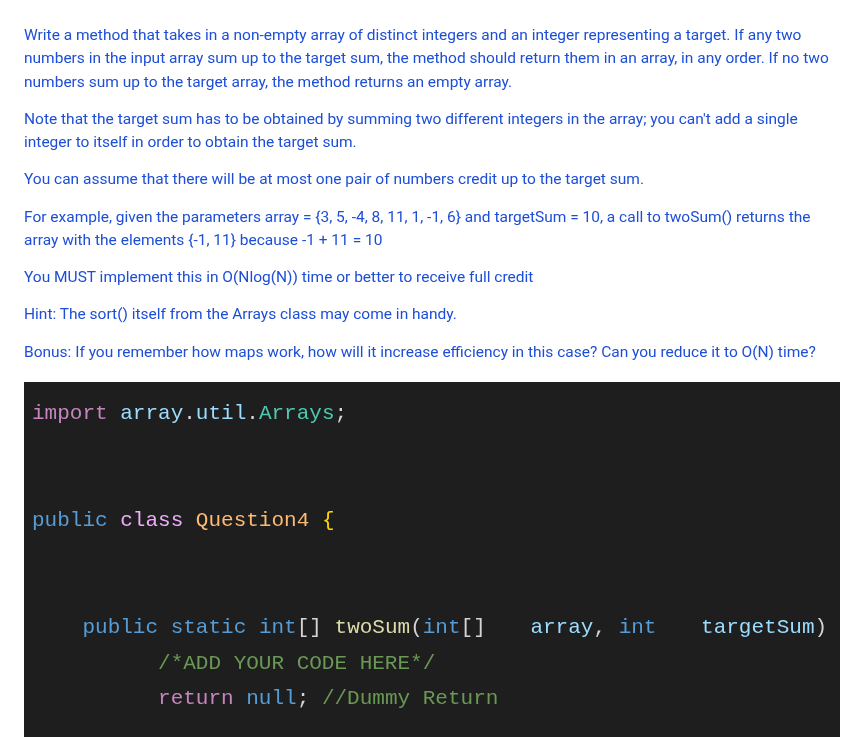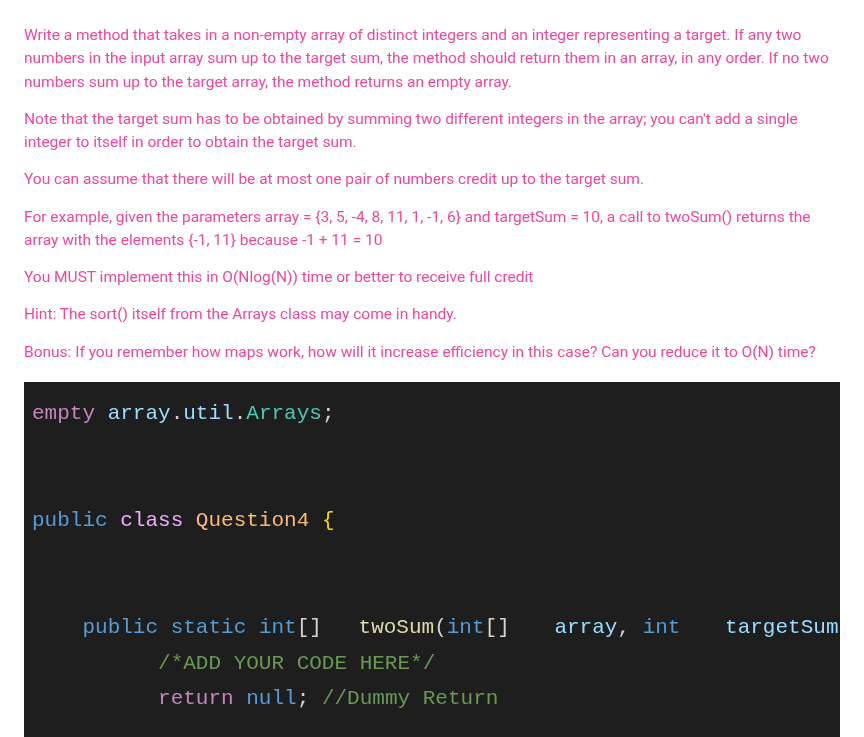--- a/index.html
+++ b/index.html
@@ -7,21 +7,21 @@
       padding: 0;
       box-sizing: border-box;
     }
     body {
       font-family: -apple-system, BlinkMacSystemFont, "Segoe UI", Roboto, Arial, sans-serif;
       background: #ffffff;
       padding: 24px;
       width: 864px;
     }
     .problem-text {
-      color: #ec4899;
+      color: #1d4ed8;
       font-size: 15.5px;
       line-height: 1.5;
     }
     .problem-text p {
       margin-bottom: 14px;
     }
     .code-block {
       background: #1e1e1e;
       color: #d4d4d4;
       font-family: Consolas, Monaco, "Courier New", monospace;
@@ -33,21 +33,21 @@
       overflow-x: auto;
     }
     .kw-import { color: #c586c0; }
     .kw-public { color: #569cd6; }
     .kw-class { color: #f0abfc; }
     .kw-static { color: #569cd6; }
     .kw-int { color: #569cd6; }
     .kw-return { color: #c586c0; }
     .kw-null { color: #569cd6; }
     .class-name { color: #fdba74; }
-    .method-name { color: #dcdcaa; margin-left: 24px; }
+    .method-name { color: #dcdcaa; }
     .param-name { color: #9cdcfe; margin-left: 32px; }
     .comment { color: #6a9955; }
     .punct { color: #d4d4d4; }
     .brace { color: #ffd700; }
     .brace-pink { color: #da70d6; }
     .pkg { color: #4ec9b0; }
     .pkg-part { color: #9cdcfe; }
   </style>
 </head>
 <body>
@@ -55,21 +55,21 @@
 <div class="problem-text">
   <p>Write a method that takes in a non-empty array of distinct integers and an integer representing a target. If any two numbers in the input array sum up to the target sum, the method should return them in an array, in any order. If no two numbers sum up to the target array, the method returns an empty array.</p>
   <p>Note that the target sum has to be obtained by summing two different integers in the array; you can't add a single integer to itself in order to obtain the target sum.</p>
   <p>You can assume that there will be at most one pair of numbers credit up to the target sum.</p>
   <p>For example, given the parameters array = {3, 5, -4, 8, 11, 1, -1, 6} and targetSum = 10, a call to twoSum() returns the array with the elements {-1, 11} because -1 + 11 = 10</p>
   <p>You MUST implement this in O(Nlog(N)) time or better to receive full credit</p>
   <p>Hint: The sort() itself from the Arrays class may come in handy.</p>
   <p>Bonus: If you remember how maps work, how will it increase efficiency in this case? Can you reduce it to O(N) time?</p>
 </div>
 
-<div class="code-block"><span class="kw-import">empty</span> <span class="pkg-part">array</span><span class="punct">.</span><span class="pkg-part">util</span><span class="punct">.</span><span class="pkg">Arrays</span><span class="punct">;</span>
+<div class="code-block"><span class="kw-import">import</span> <span class="pkg-part">array</span><span class="punct">.</span><span class="pkg-part">util</span><span class="punct">.</span><span class="pkg">Arrays</span><span class="punct">;</span>
 
 
 <span class="kw-public">public</span> <span class="kw-class">class</span> <span class="class-name">Question4</span> <span class="brace">{</span>
 
 
     <span class="kw-public">public</span> <span class="kw-static">static</span> <span class="kw-int">int</span><span class="punct">[]</span> <span class="method-name">twoSum</span><span class="punct">(</span><span class="kw-int">int</span><span class="punct">[]</span> <span class="param-name">array</span><span class="punct">,</span> <span class="kw-int">int</span> <span class="param-name">targetSum</span><span class="punct">)</span> <span class="brace-pink">{</span>
           <span class="comment">/*ADD YOUR CODE HERE*/</span>
           <span class="kw-return">return</span> <span class="kw-null">null</span><span class="punct">;</span> <span class="comment">//Dummy Return</span>
     
 </div>

